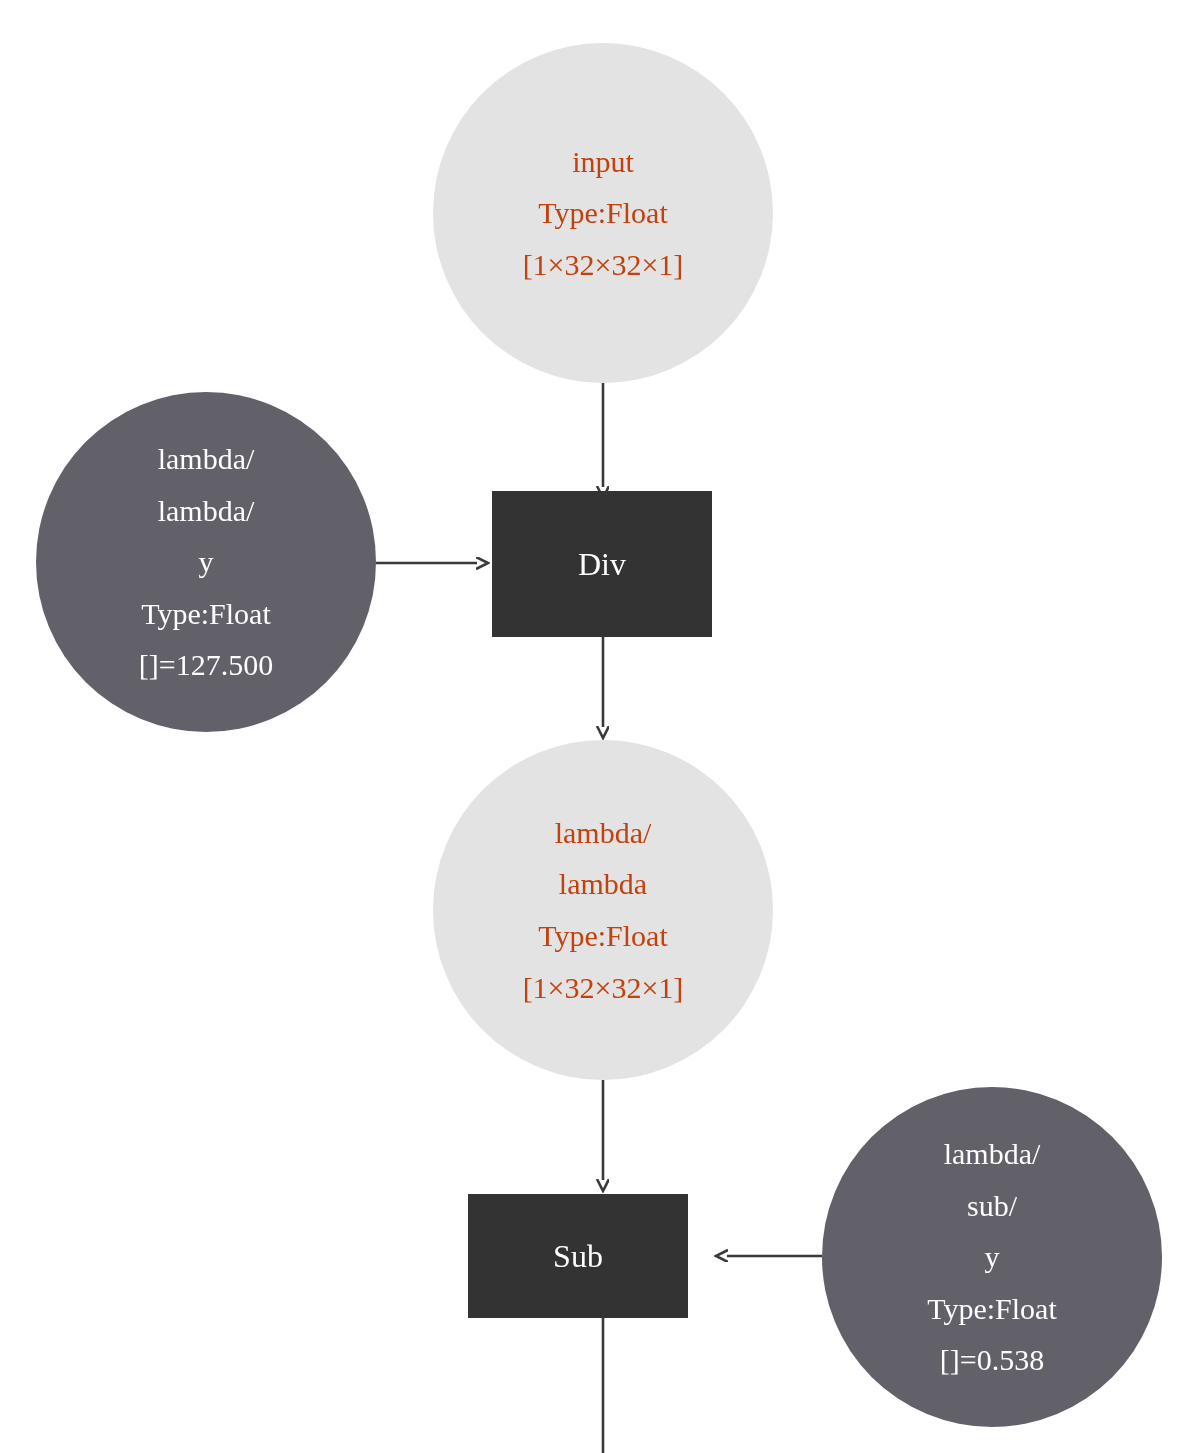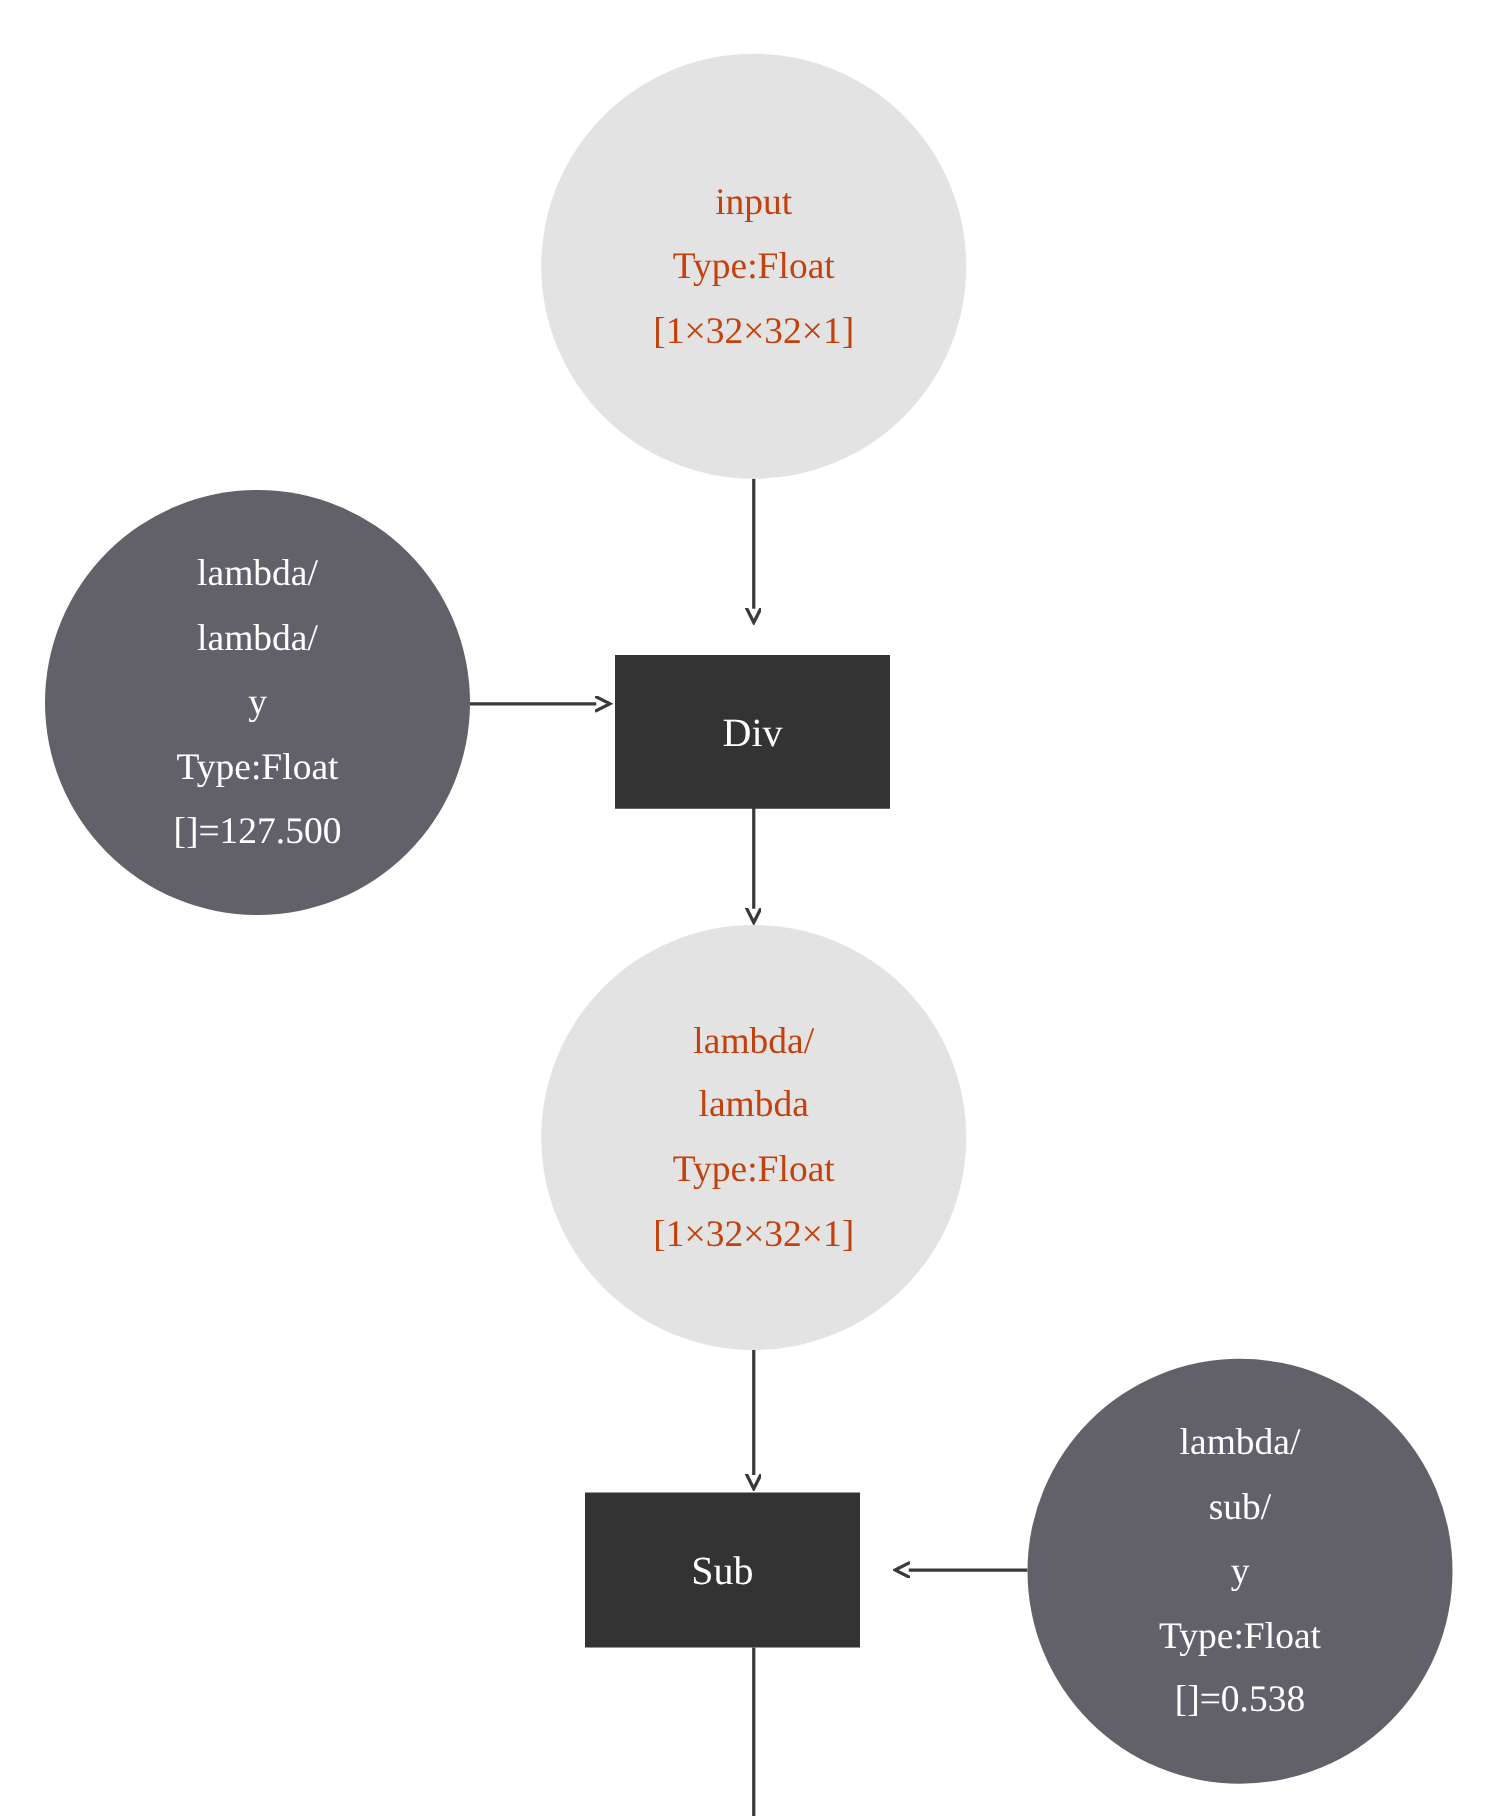--- a/index.html
+++ b/index.html
@@ -106,21 +106,21 @@
   </div>
 
   <div class="node-circle dark" style="left:36px; top:392px; width:340px; height:340px;">
     <span class="node-line">lambda/</span>
     <span class="node-line">lambda/</span>
     <span class="node-line">y</span>
     <span class="node-line">Type:Float</span>
     <span class="node-line">[]=127.500</span>
   </div>
 
-  <div class="op-box" style="left:492px; top:524px; width:220px; height:123px;">
+  <div class="op-box" style="left:492px; top:491px; width:220px; height:146px;">
     <span class="op-label">Div</span>
   </div>
 
   <div class="node-circle light" style="left:433px; top:740px; width:340px; height:340px;">
     <span class="node-line">lambda/</span>
     <span class="node-line">lambda</span>
     <span class="node-line">Type:Float</span>
     <span class="node-line">[1×32×32×1]</span>
   </div>
 

